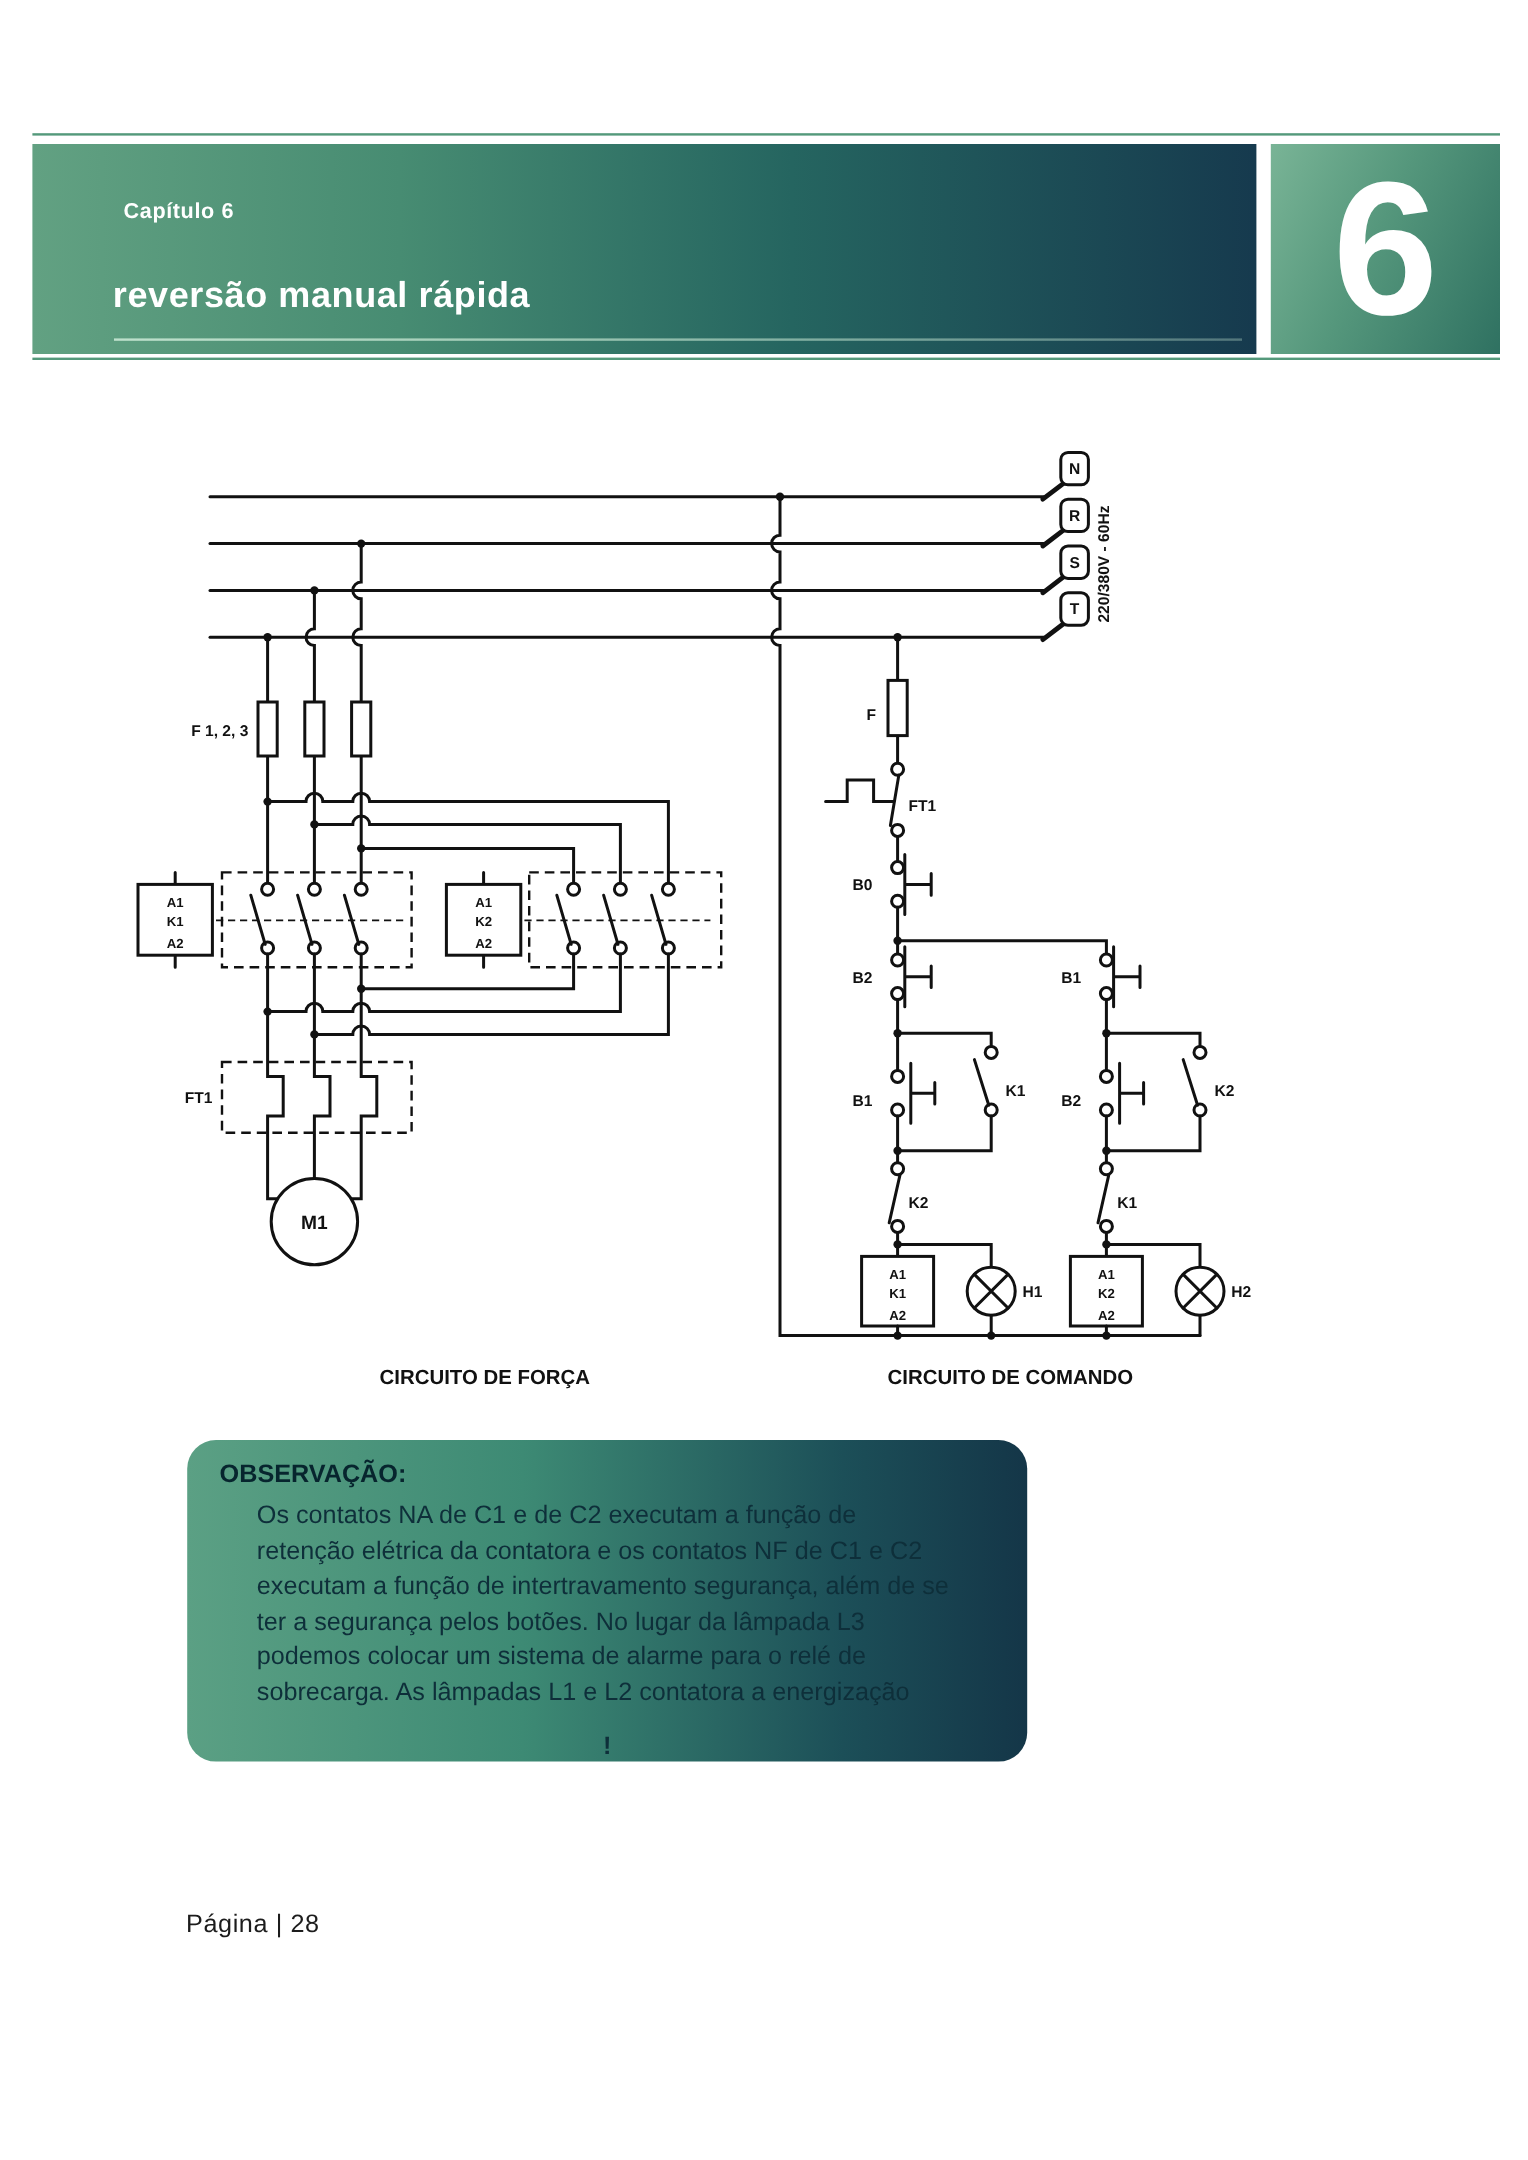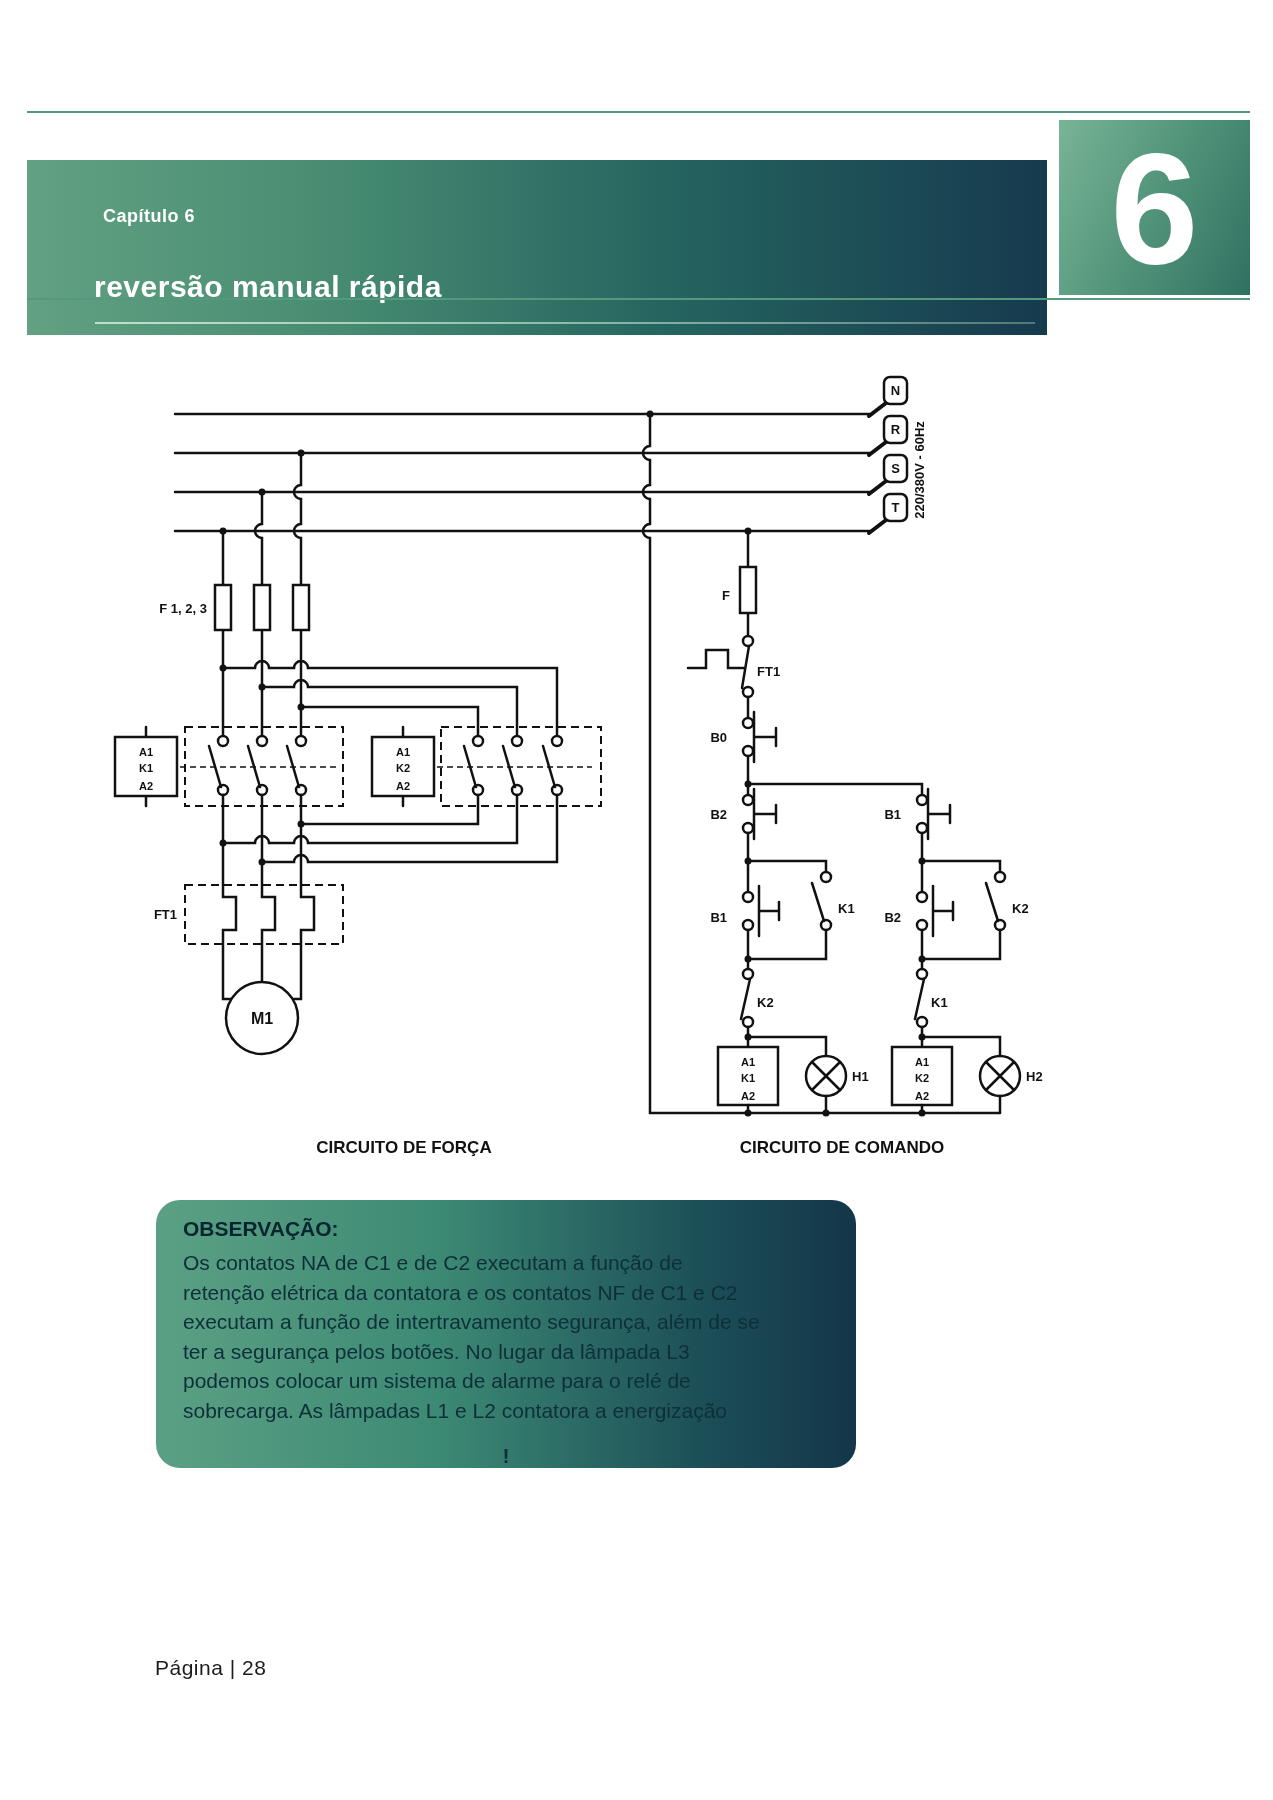--- a/index.html
+++ b/index.html
@@ -4,21 +4,21 @@
 <style>
   html,body{margin:0;padding:0;background:#ffffff;}
   #page{position:relative;width:1273px;height:1800px;background:#ffffff;overflow:hidden;
         font-family:"Liberation Sans", sans-serif;}
 
   
   .thinline{position:absolute;left:27px;width:1223px;height:2px;background:#54997b;}
   #thin-top{top:111px;}
   #thin-bottom{top:298px;}
   #header-main{position:absolute;left:27px;top:120px;width:1020px;height:175px;
-      background:linear-gradient(90deg,#62a182 0%,#478c72 30%,#256560 62%,#163a4e 100%);margin-top:40px;}
+      background:linear-gradient(90deg,#62a182 0%,#478c72 30%,#256560 62%,#163a4e 100%);}
   #header-chapter{position:absolute;left:76px;top:46px;color:#ffffff;font-size:18px;font-weight:bold;letter-spacing:.5px;}
   #header-title1{position:absolute;left:152px;top:76px;color:#ffffff;font-size:23px;font-weight:bold;letter-spacing:.5px;}
   #header-title2{position:absolute;left:67px;top:110px;color:#ffffff;font-size:30px;font-weight:bold;letter-spacing:.5px;}
   #header-underline{position:absolute;left:68px;top:162px;width:940px;height:2px;
       background:linear-gradient(90deg,rgba(195,228,208,.95),rgba(195,228,208,.35));}
   #header-six{position:absolute;left:1059px;top:120px;width:191px;height:175px;
       background:linear-gradient(115deg,#79b496 0%,#55977c 45%,#2f7161 100%);
       display:flex;align-items:center;justify-content:center;}
   #header-six span{color:#ffffff;font-size:158px;font-weight:bold;line-height:1;}
 
@@ -34,25 +34,25 @@
   .lbl-sm{font-family:"Liberation Sans",sans-serif;font-weight:bold;font-size:11px;fill:#111;}
   .lbl-big{font-family:"Liberation Sans",sans-serif;font-weight:bold;font-size:16px;fill:#111;}
   .caption{font-family:"Liberation Sans",sans-serif;font-weight:bold;font-size:17px;fill:#111;}
 
   
   #obs{position:absolute;left:156px;top:1200px;width:700px;height:268px;border-radius:24px;
       background:linear-gradient(90deg,#5ba084 0%,#3d8a74 40%,#1c4f58 78%,#143648 100%);
       color:#0e2f3a;}
   #obs-title{position:absolute;left:27px;top:17px;font-size:21px;font-weight:bold;color:#07252e;}
   #obs-body{position:absolute;left:27px;top:48px;font-size:21px;line-height:29.5px;color:#0e2f3a;}
-  #obs-body div{white-space:nowrap;}
+  #obs-body div{white-space:nowrap;margin-left:31px;}
   .obs-mark{position:absolute;left:0;top:244px;width:100%;text-align:center;font-size:21px;font-weight:bold;color:#0e2f3a;}
 
   
-  #footer{position:absolute;left:155px;top:1656px;font-size:21px;color:#1c1c1c;letter-spacing:.5px;}
+  #footer{position:absolute;left:155px;top:1592px;font-size:21px;color:#1c1c1c;letter-spacing:.5px;}
 </style>
 </head>
 <body>
 
 <div id="page">
 
   <div class="thinline" id="thin-top"></div>
   <div id="header-main">
     <div id="header-chapter">Capítulo 6</div>
     <div id="header-title2">reversão manual rápida</div>

